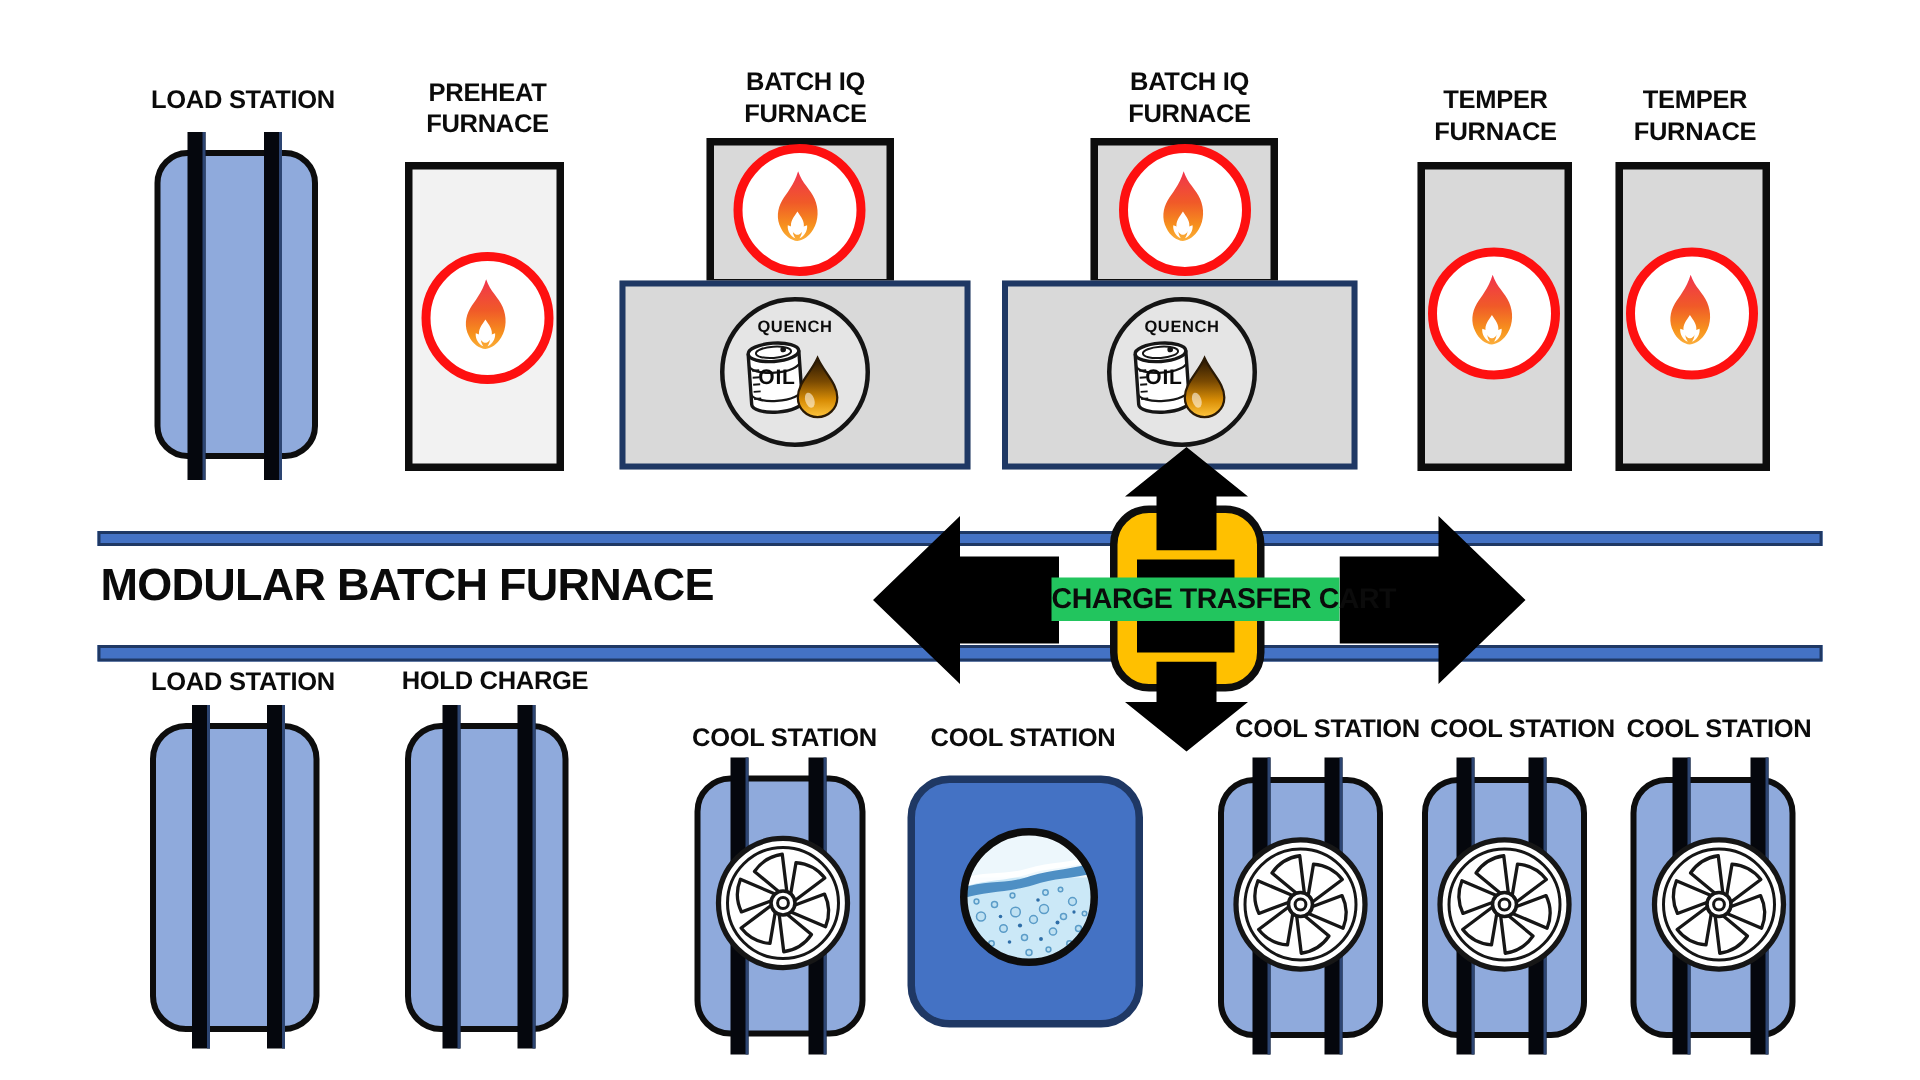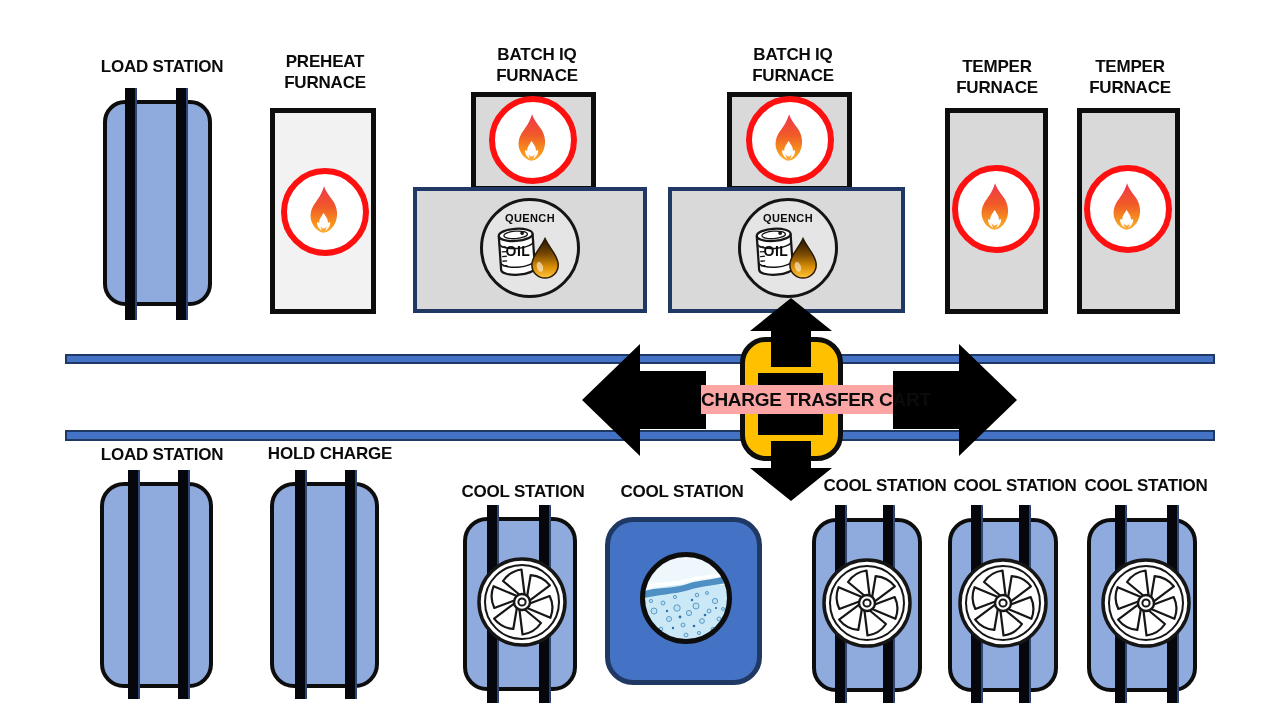--- a/index.html
+++ b/index.html
@@ -100,21 +100,21 @@
 
   
   .arr{position:absolute;}
   #arrow-left{left:580px;top:342px;z-index:2;}
   #arrow-right{left:893px;top:342px;z-index:2;}
   #arrow-up{left:748px;top:296px;z-index:6;}
   #arrow-down{left:748px;top:441px;z-index:6;}
   #cart-body{position:absolute;left:740px;top:337px;width:103px;height:124px;background:#FFC000;
              border:5px solid #0d0d0d;border-radius:26px;box-sizing:border-box;z-index:4;}
   #cart-midbar{position:absolute;left:758px;top:373px;width:65px;height:62px;background:#000;z-index:5;}
-  #cart-banner{position:absolute;left:701px;top:385px;width:192px;height:29px;background:#fca5a5;z-index:7;}
+  #cart-banner{position:absolute;left:701px;top:385px;width:192px;height:29px;background:#22c55e;z-index:7;}
   #cart-banner span{display:block;text-align:center;line-height:29px;font-size:19px;font-weight:700;
                     letter-spacing:-.3px;white-space:nowrap;}
 </style>
 </head>
 <body>
 
 <div id="canvas">
 
   <svg width="0" height="0" style="position:absolute" aria-hidden="true">
     <defs>
@@ -211,20 +211,21 @@
           </g>
         </g>
         <circle cx="47" cy="47" r="43.5" fill="none" stroke="#0d0d0d" stroke-width="5"></circle>
       </symbol>
     </defs>
   </svg>
 
   <div class="rail" id="rail-top"></div>
   <div class="rail" id="rail-bottom"></div>
 
+  <div id="main-title">MODULAR BATCH FURNACE</div>
 
   <div>
     <div class="lbl" id="lbl-load-top">
       <span>LOAD STATION</span>
     </div>
     <div class="stbox" id="load-top-box"></div>
     <div class="bar" id="lt-b1"></div>
     <div class="bar" id="lt-b2"></div>
   </div>
 

